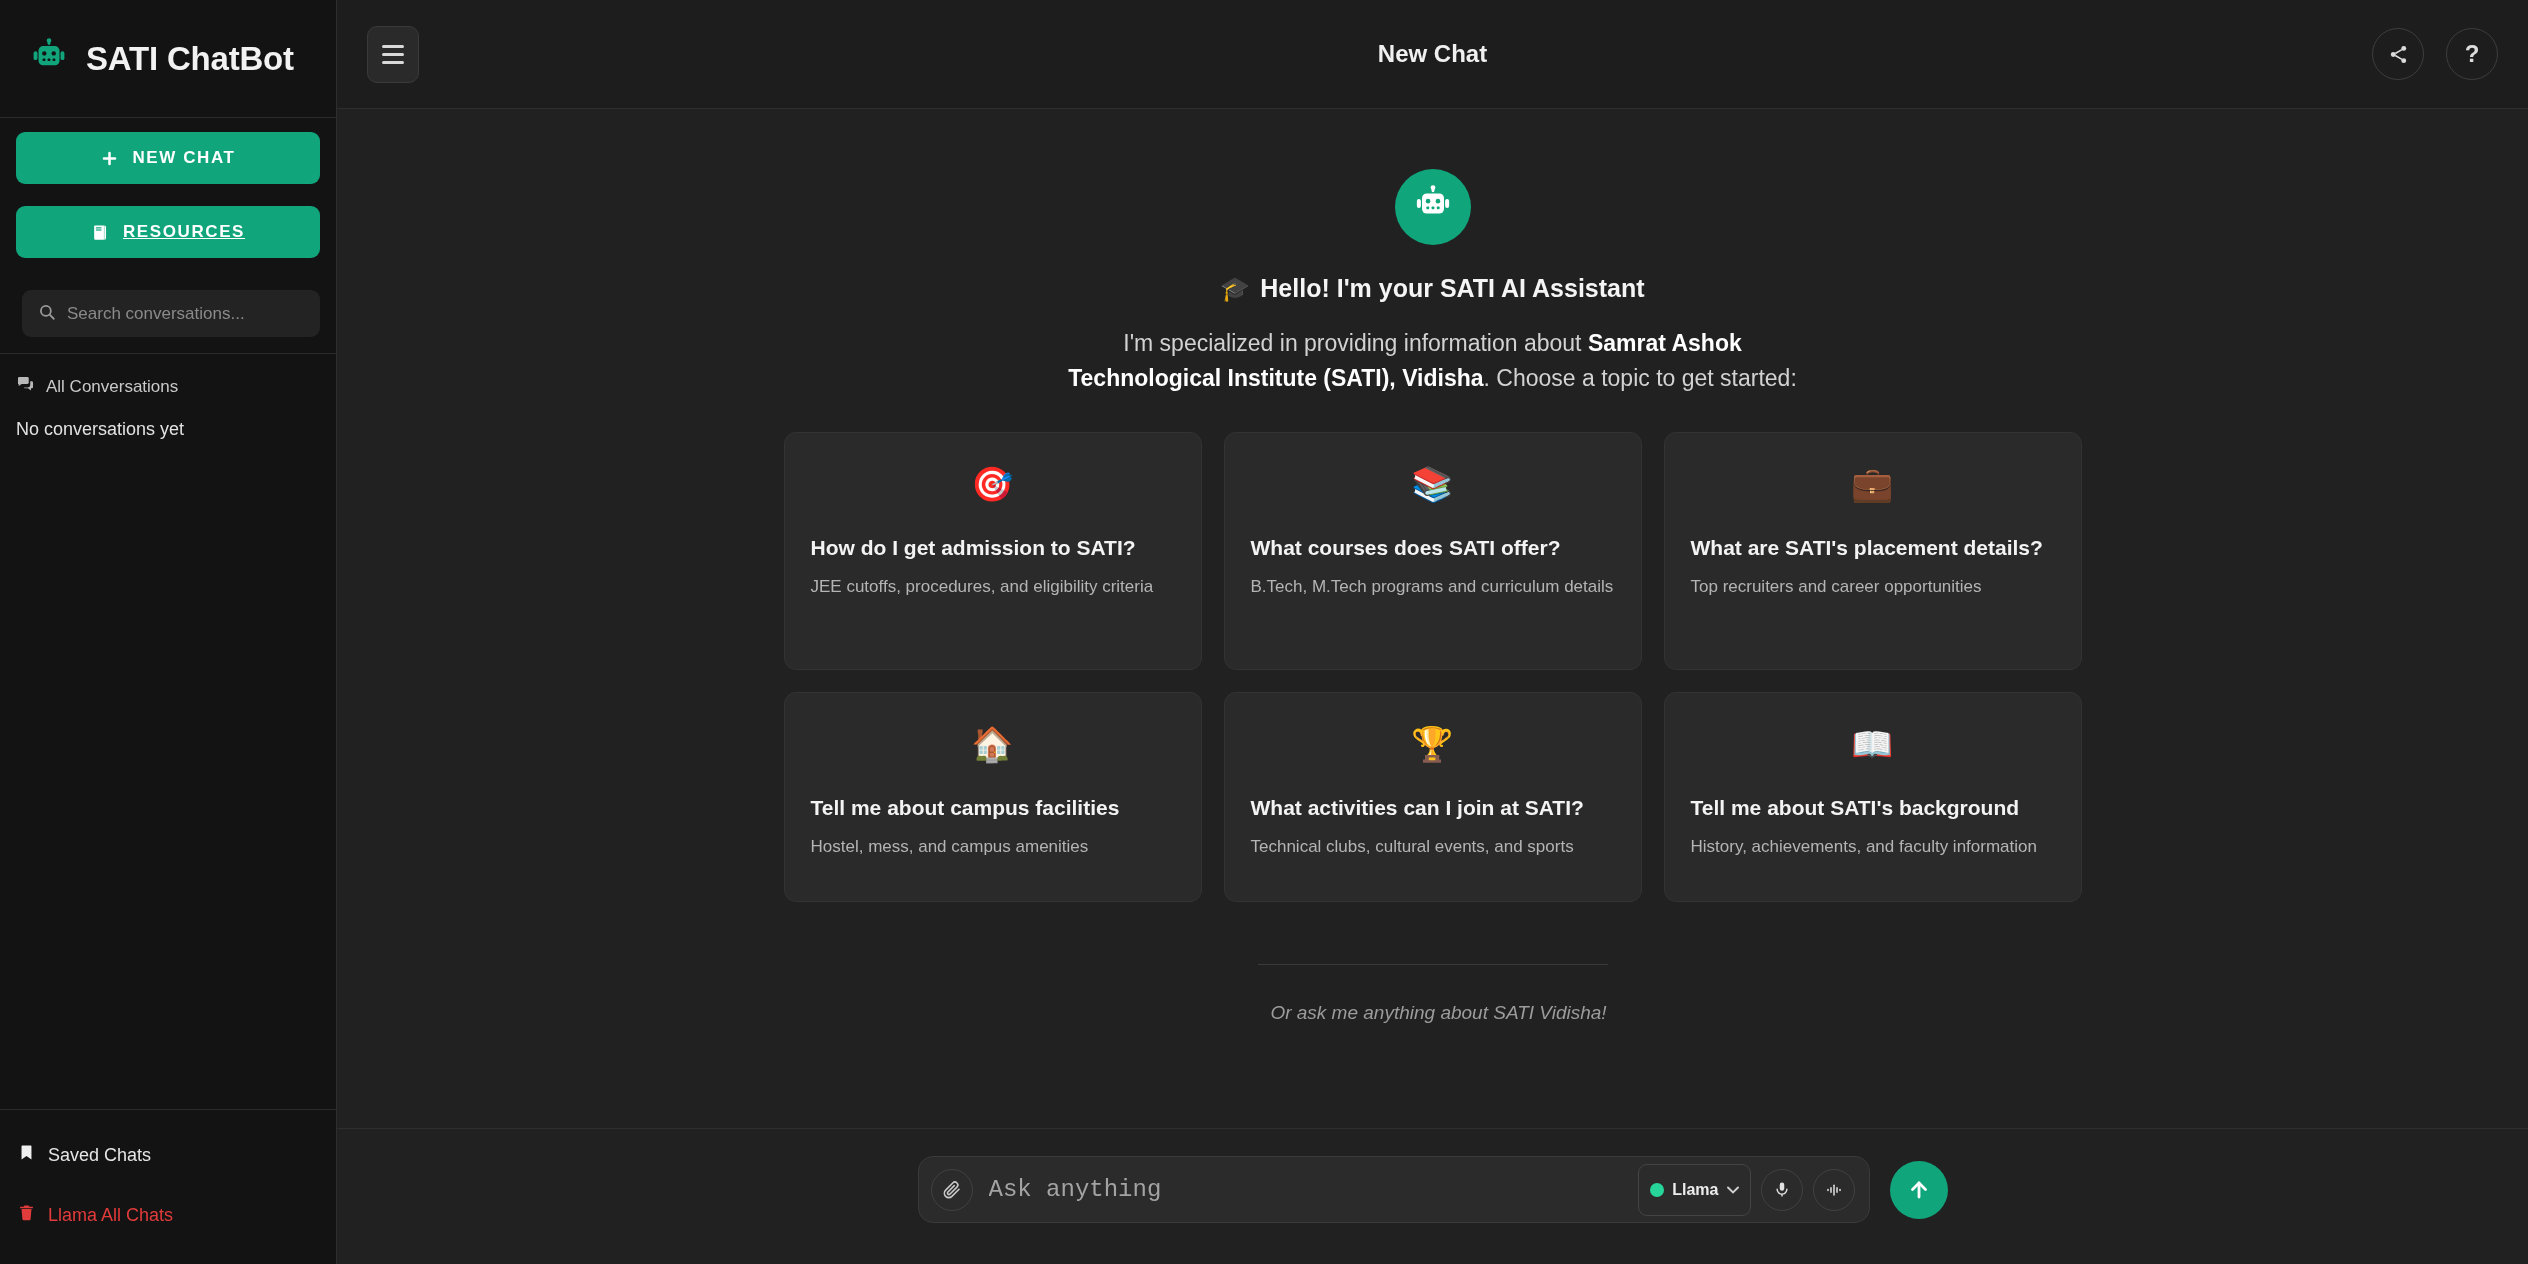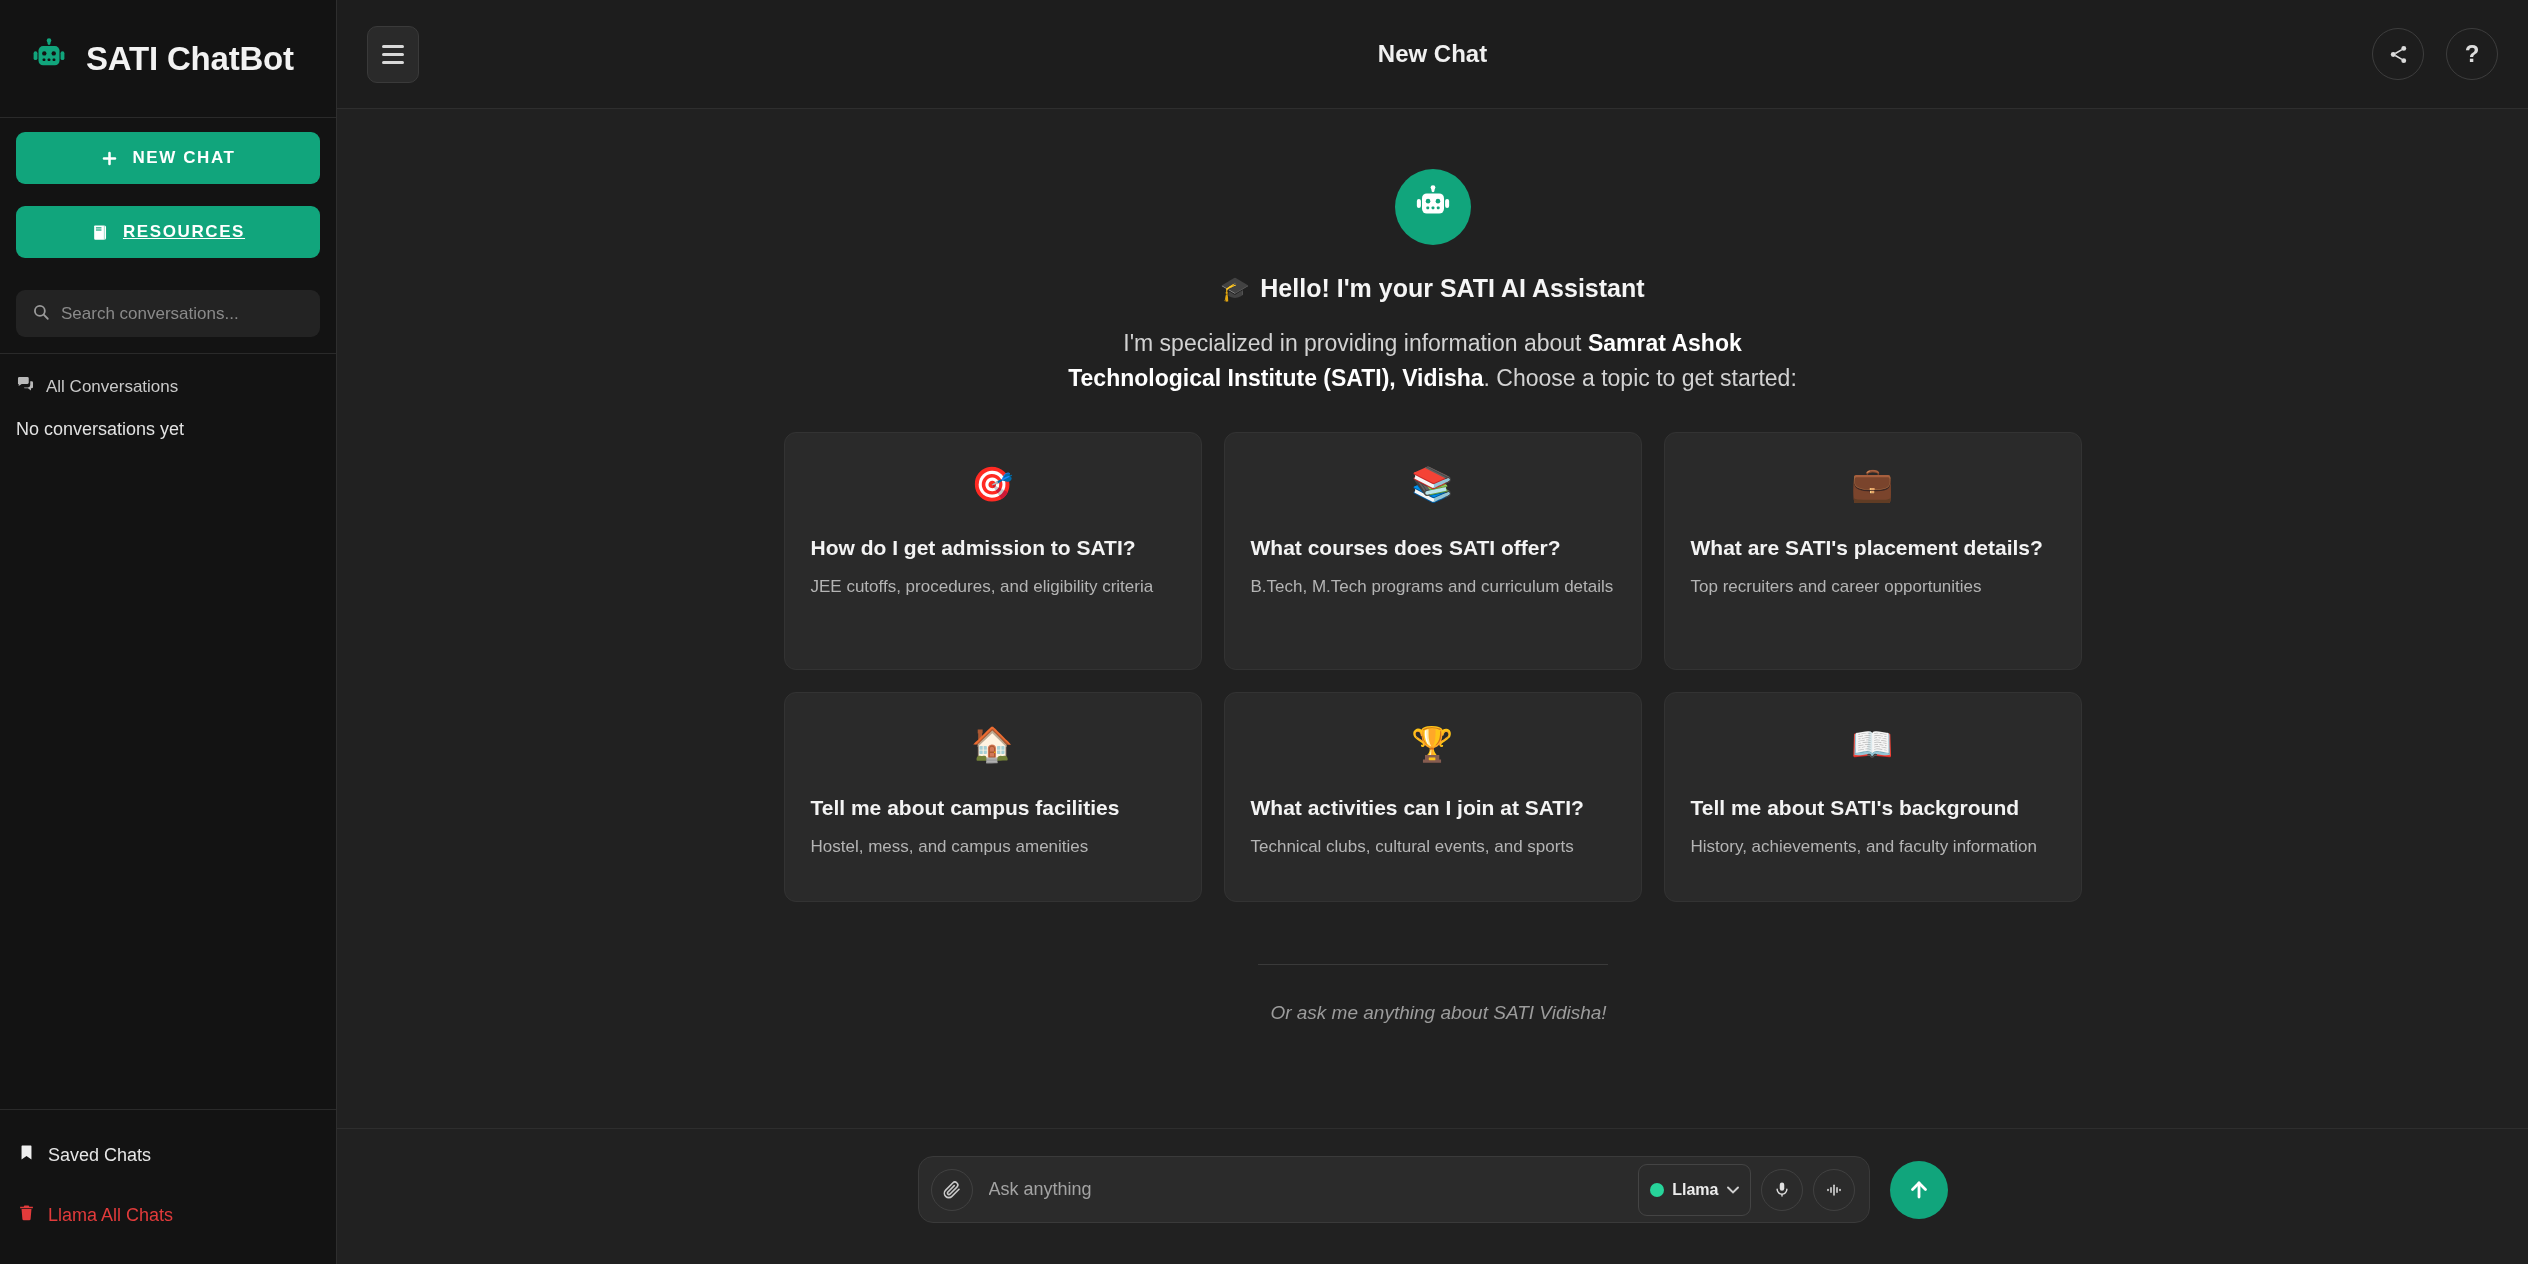--- a/index.html
+++ b/index.html
@@ -71,20 +71,21 @@
 
   .search-wrap { padding: 26px 16px 16px 16px; }
   .search-box {
     height: 47px;
     background: #232323;
     border-radius: 9px;
     display: flex;
     align-items: center;
     gap: 11px;
     padding: 0 16px;
+    margin-left: 6px;
   }
   .search-box input {
     flex: 1;
     background: transparent;
     border: none;
     outline: none;
     color: #d8d8d8;
     font-size: 17px;
     font-family: "Liberation Sans", sans-serif;
   }
@@ -308,23 +309,23 @@
     display: flex; align-items: center; justify-content: center;
     cursor: pointer;
     flex: 0 0 42px;
     color: #c9c9c9;
   }
   .composer-box input.ask {
     flex: 1;
     background: transparent;
     border: none;
     outline: none;
-    font-size: 18px;
+    font-size: 24px;
     color: #3b82f6;
-    font-family: Liberation Sans, sans-serif;
+    font-family: Liberation Mono, monospace;
     padding-left: 6px;
   }
   .composer-box input.ask::placeholder { color: #a3a3a3; }
 
   .model-chip {
     height: 52px;
     border: 1px solid #444444;
     border-radius: 9px;
     display: flex;
     align-items: center;

